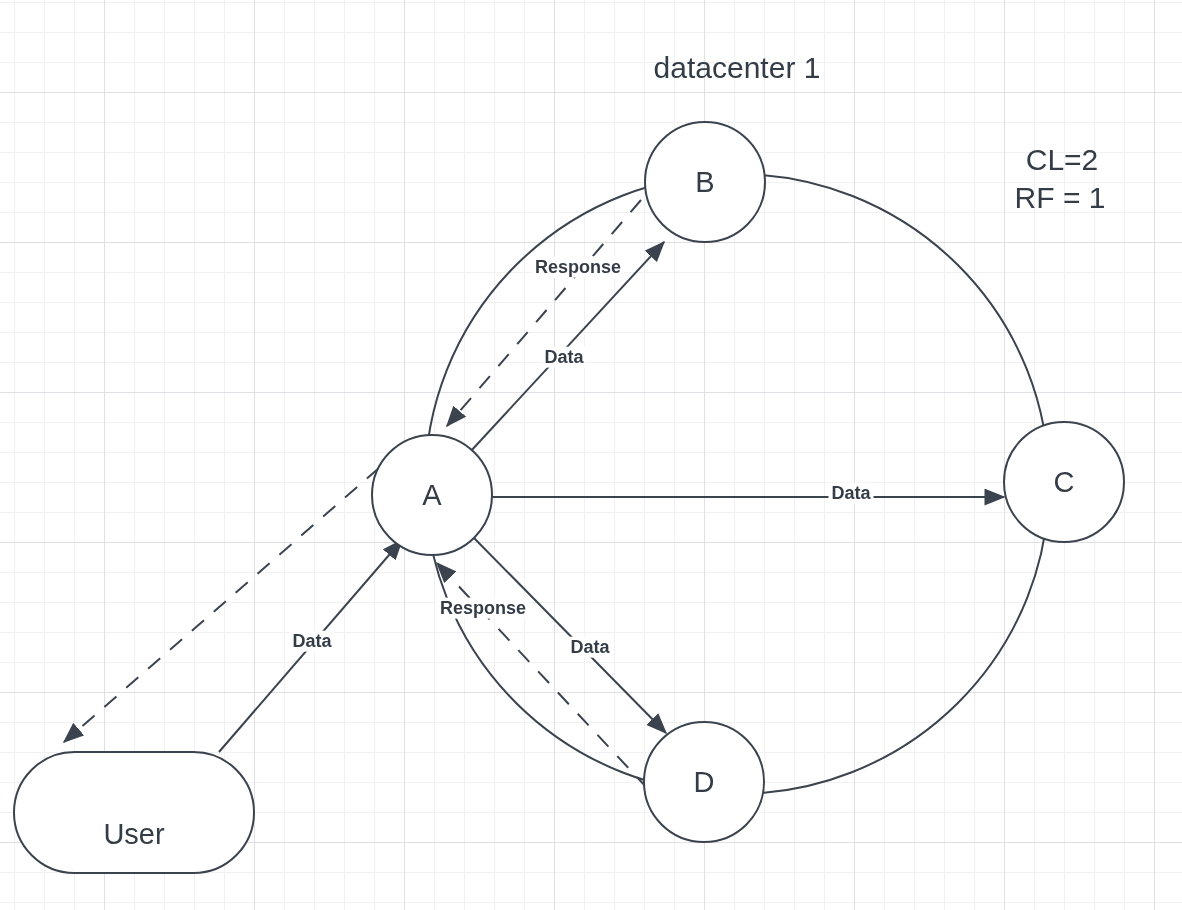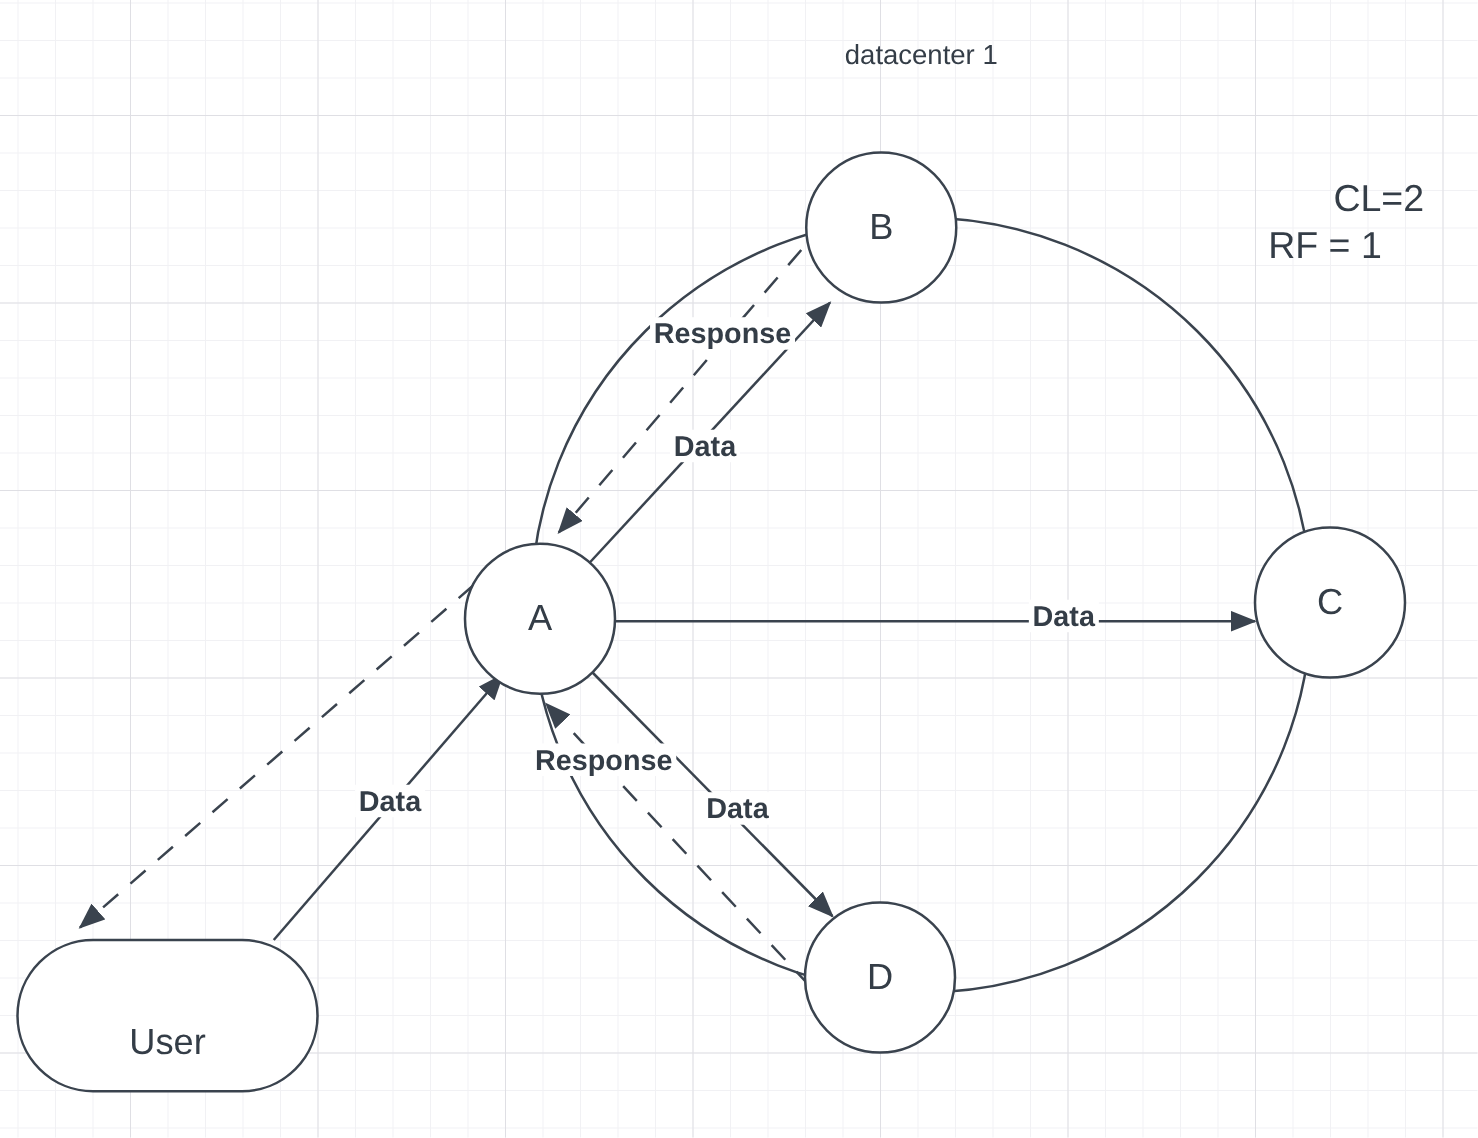--- a/index.html
+++ b/index.html
@@ -35,29 +35,30 @@
     color: #343d47;
     white-space: nowrap;
     line-height: 1.15;
     text-align: center;
   }
   .shape-lbl {
     font-size: 29px;
     font-weight: 400;
   }
   .title-lbl {
-    font-size: 22px;
+    font-size: 30px;
     font-weight: 400;
+    margin-top: 24px;
   }
   .note-lbl {
     font-size: 30px;
     font-weight: 400;
   }
   .edge-lbl {
-    font-size: 23px;
+    font-size: 18px;
     font-weight: 700;
     background: #ffffff;
     padding: 0 3px;
     color: #343d47;
     text-align: center;
   }
 </style>
 </head>
 <body>
 
@@ -82,21 +83,21 @@
 
     <circle cx="432" cy="495" r="60" fill="#ffffff" stroke="#3a434e" stroke-width="2"></circle>
     <circle cx="705" cy="182" r="60" fill="#ffffff" stroke="#3a434e" stroke-width="2"></circle>
     <circle cx="1064" cy="482" r="60" fill="#ffffff" stroke="#3a434e" stroke-width="2"></circle>
     <circle cx="704" cy="782" r="60" fill="#ffffff" stroke="#3a434e" stroke-width="2"></circle>
     <rect x="14" y="752" width="240" height="121" rx="60.5" ry="60.5" fill="#ffffff" stroke="#3a434e" stroke-width="2"></rect>
   </svg>
 
   <div class="lbl title-lbl" style="left:737px; top:44px;">datacenter 1</div>
 
-  <div class="lbl note-lbl" style="left:1062px; top:160px;margin-left:41px;">CL=2</div>
+  <div class="lbl note-lbl" style="left:1062px; top:160px;">CL=2</div>
   <div class="lbl note-lbl" style="left:1060px; top:198px;">RF = 1</div>
 
   <div class="lbl shape-lbl" style="left:432px; top:496px;">A</div>
   <div class="lbl shape-lbl" style="left:705px; top:183px;">B</div>
   <div class="lbl shape-lbl" style="left:1064px; top:483px;">C</div>
   <div class="lbl shape-lbl" style="left:704px; top:783px;">D</div>
   <div class="lbl shape-lbl" style="left:134px; top:812px;margin-top:23px;">User</div>
 
   <div class="lbl edge-lbl" style="left:578px; top:267px;">Response</div>
   <div class="lbl edge-lbl" style="left:564px; top:357px;">Data</div>

